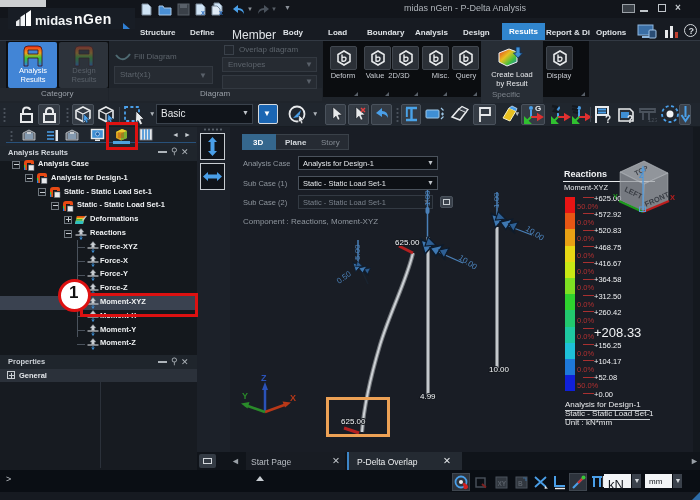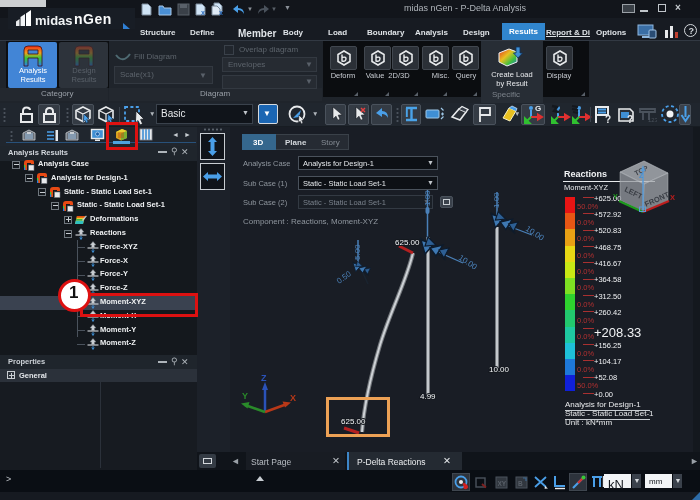--- a/index.html
+++ b/index.html
@@ -56,27 +56,27 @@
 <div class="lbl" style="left:404px;top:3px;font-size:9px;color:#aeb3b9;">midas nGen - P-Delta Analysis</div>
 
 <div class="abs" style="left:622px;top:4px;width:13px;height:9px;border:1px solid #9aa0a6;background:#3a4047;"></div>
 <div class="abs" style="left:640px;top:10px;width:8px;height:2px;background:#c0c5ca;"></div>
 <div class="abs" style="left:658px;top:4px;width:8px;height:8px;border:1px solid #c0c5ca;"></div>
 <div class="lbl" style="left:675px;top:2px;font-size:10px;color:#c8cdd2;font-weight:bold;">×</div>
 
 <div class="abs" style="left:0;top:18px;width:700px;height:23px;background:#171b22;border-bottom:1px solid #323943;"></div>
 <div class="lbl" style="left:140px;top:28px;font-size:8px;font-weight:bold;color:#dfe3e7;">Structure</div>
 <div class="lbl" style="left:190px;top:28px;font-size:8px;font-weight:bold;color:#dfe3e7;">Define</div>
-<div class="lbl" style="left:238px;top:28px;font-size:10px;font-weight:bold;color:#dfe3e7;">Member</div>
+<div class="lbl" style="left:232px;top:28px;font-size:12px;font-weight:normal;color:#dfe3e7;">Member</div>
 <div class="lbl" style="left:283px;top:28px;font-size:8px;font-weight:bold;color:#dfe3e7;">Body</div>
 <div class="lbl" style="left:328px;top:28px;font-size:8px;font-weight:bold;color:#dfe3e7;">Load</div>
 <div class="lbl" style="left:367px;top:28px;font-size:8px;font-weight:bold;color:#dfe3e7;">Boundary</div>
 <div class="lbl" style="left:415px;top:28px;font-size:8px;font-weight:bold;color:#dfe3e7;">Analysis</div>
 <div class="lbl" style="left:463px;top:28px;font-size:8px;font-weight:bold;color:#dfe3e7;">Design</div>
-<div class="lbl" style="left:546px;top:28px;font-size:8px;font-weight:bold;color:#dfe3e7;text-decoration:underline;">Report &amp; Di</div>
+<div class="lbl" style="left:546px;top:28px;font-size:8px;font-weight:bold;color:#dfe3e7;">Report &amp; Di</div>
 <div class="lbl" style="left:596px;top:28px;font-size:8px;font-weight:bold;color:#dfe3e7;">Options</div>
 <svg class="abs" style="left:637px;top:24px;" width="22" height="15" viewBox="0 0 22 15">
 <rect x="1" y="1" width="15" height="10" fill="#3a6ea5" stroke="#8fb8e0" stroke-width="1"></rect>
 <rect x="5" y="12" width="7" height="2" fill="#8fb8e0"></rect>
 <rect x="12" y="6" width="7" height="8" rx="1" fill="#2a4d75" stroke="#9fc4e8"></rect>
 </svg>
 <svg class="abs" style="left:664px;top:24px;" width="17" height="15" viewBox="0 0 17 15">
 <rect x="1" y="6" width="3" height="8" fill="#e8eaec"></rect>
       <rect x="6" y="2" width="3" height="12" fill="#e8eaec"></rect>
       <rect x="11" y="8" width="3" height="6" fill="#c04030"></rect>
@@ -121,21 +121,21 @@
     </svg>
 <div class="lbl" style="left:62px;top:66px;width:44px;text-align:center;font-size:7.5px;color:#596069;line-height:9px;">Design<br>Results</div>
 
 <div class="abs" style="left:109px;top:88px;width:213px;height:13px;background:#23282f;"></div>
 <div class="lbl" style="left:200px;top:89px;font-size:8px;color:#9aa0a8;">Diagram</div>
 <svg class="abs" style="left:115px;top:52px;" width="16" height="11" viewBox="0 0 16 11">
       <path d="M1,3 Q8,12 15,2" fill="none" stroke="#4e6a72" stroke-width="2"></path>
     </svg>
 <div class="lbl" style="left:134px;top:52px;font-size:8px;color:#5d646c;">Fill Diagram</div>
 <div class="abs" style="left:114px;top:66px;width:99px;height:18px;background:#262b32;border:1px solid #333941;"></div>
-<div class="lbl" style="left:120px;top:70px;font-size:8px;color:#5d646c;">Scale(x1)</div>
+<div class="lbl" style="left:120px;top:70px;font-size:8px;color:#5d646c;">Start(x1)</div>
 <div class="lbl" style="left:199px;top:71px;font-size:8px;color:#596069;">▼</div>
 <div class="abs" style="left:224px;top:45px;width:10px;height:10px;background:#21262d;border:1px solid #3a414a;"></div>
 <div class="lbl" style="left:239px;top:45px;font-size:8px;color:#5d646c;">Overlap diagram</div>
 <div class="abs" style="left:222px;top:57px;width:95px;height:15px;background:#262b32;border:1px solid #333941;"></div>
 <div class="lbl" style="left:228px;top:60px;font-size:8px;color:#5d646c;">Envelopes</div>
 <div class="lbl" style="left:305px;top:60px;font-size:8px;color:#596069;">▼</div>
 <div class="abs" style="left:222px;top:75px;width:95px;height:14px;background:#262b32;border:1px solid #333941;"></div>
 <div class="lbl" style="left:305px;top:77px;font-size:8px;color:#596069;">▼</div>
 
 <div class="abs" style="left:323px;top:41px;width:158px;height:56px;background:#0b0d10;"></div>
@@ -669,21 +669,21 @@
 </svg>
 
 <div class="abs" style="left:197px;top:452px;width:503px;height:18px;background:#10141a;"></div>
 <div class="abs" style="left:199px;top:454px;width:17px;height:14px;background:#343b44;border-radius:2px;"></div>
 <div class="abs" style="left:203px;top:458px;width:9px;height:6px;border:1px solid #d5d9dd;"></div>
 <div class="lbl" style="left:231px;top:456px;font-size:9px;color:#9aa0a7;">◄</div>
 <div class="abs" style="left:246px;top:452px;width:99px;height:18px;background:#181c23;"></div>
 <div class="lbl" style="left:251px;top:457px;font-size:8.5px;color:#b9bec4;">Start Page</div>
 <div class="lbl" style="left:332px;top:455px;font-size:9.5px;color:#c0c5ca;">✕</div>
 <div class="abs" style="left:347px;top:452px;width:115px;height:18px;background:#242a32;border-left:2.5px solid #3d86c8;"></div>
-<div class="lbl" style="left:357px;top:457px;font-size:8.5px;color:#eceef0;">P-Delta Reactions</div>
+<div class="lbl" style="left:357px;top:457px;font-size:8.5px;color:#eceef0;">P-Delta Overlap</div>
 <div class="lbl" style="left:443px;top:455px;font-size:9.5px;color:#e5e8eb;">✕</div>
 <div class="lbl" style="left:690px;top:456px;font-size:9px;color:#9aa0a7;">►</div>
 
 <div class="abs" style="left:0;top:470px;width:700px;height:22px;background:#0a0e14;"></div>
 <div class="abs" style="left:0;top:492px;width:700px;height:8px;background:#161a21;"></div>
 <div class="lbl" style="left:6px;top:474px;font-size:9px;color:#c0c5ca;">&gt;</div>
 <div class="abs" style="left:256px;top:476px;width:0;height:0;border-bottom:5px solid #c8cdd2;border-left:4px solid transparent;border-right:4px solid transparent;"></div>
 <div class="abs" style="left:452px;top:473px;width:18px;height:18px;background:#2d333c;border:1px solid #3f464f;"></div>
     <svg class="abs" style="left:454px;top:475px;" width="15" height="15" viewBox="0 0 15 15">
 <circle cx="7" cy="7" r="5.5" fill="none" stroke="#4a9fe8" stroke-width="1.8"></circle>

